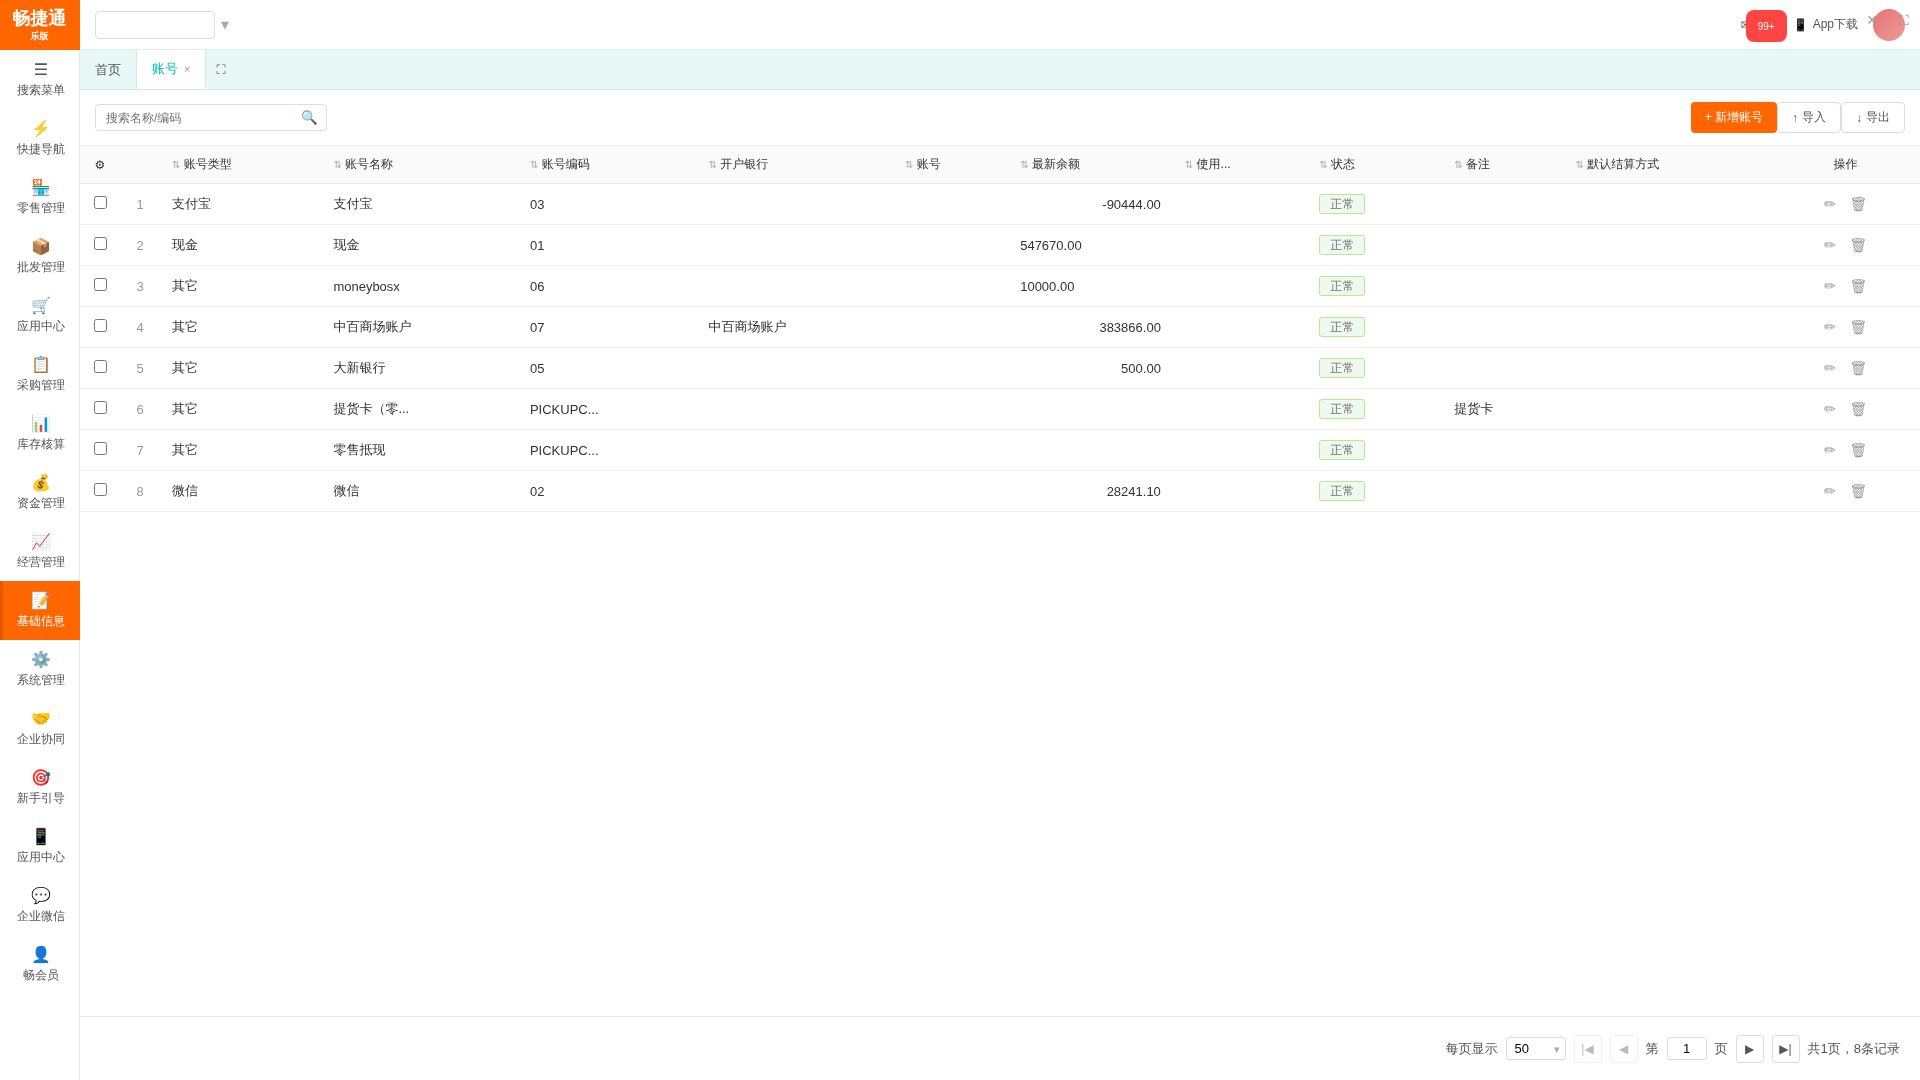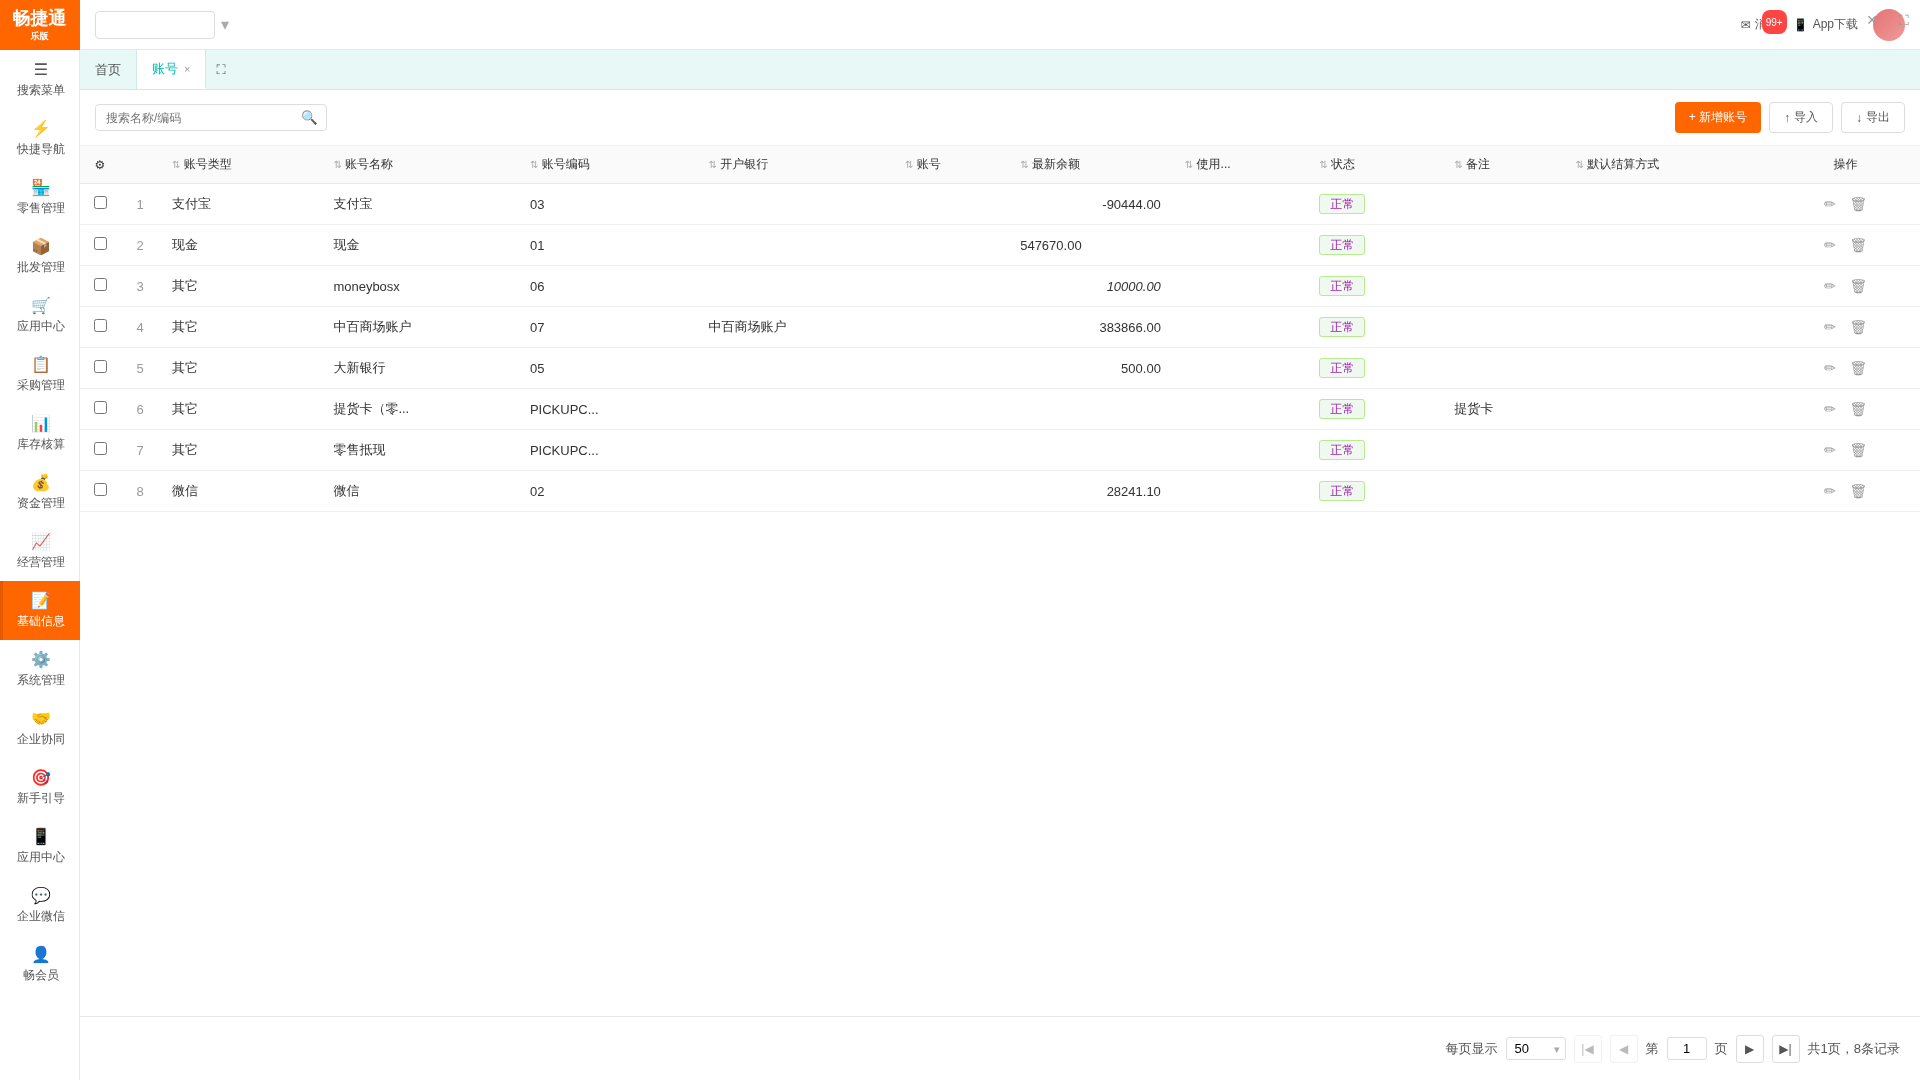--- a/index.html
+++ b/index.html
@@ -72,21 +72,21 @@
       border-radius: 4px;
       padding: 0 8px;
       font-size: 12px;
     }
     .top-bar-right { display: flex; align-items: center; gap: 15px; }
     .top-bar-msg {
       display: flex; align-items: center; gap: 4px; color: #555; font-size: 12px; cursor: pointer; position: relative;
     }
     .badge {
       background: #ff4444; color: white; font-size: 10px; border-radius: 8px;
-      padding: 0 4px; min-width: 16px; height: 24px; display: inline-flex; align-items: center; justify-content: center;
+      padding: 0 12px; min-width: 16px; height: 32px; display: inline-flex; align-items: center; justify-content: center;
       position: absolute; top: -6px; right: -8px;
     }
     .top-bar-app { display: flex; align-items: center; gap: 4px; color: #555; font-size: 12px; cursor: pointer; }
     .avatar { width: 32px; height: 32px; border-radius: 50%; background: #ddd; overflow: hidden; cursor: pointer; }
 
     
     .tab-bar {
       height: 40px;
       background: #e8f8f7;
       display: flex;
@@ -121,21 +121,21 @@
       border-bottom: 1px solid #f0f0f0;
     }
     .search-box {
       display: flex; align-items: center; border: 1px solid #ddd; border-radius: 4px; overflow: hidden; width: 232px;
     }
     .search-box input {
       border: none; outline: none; padding: 5px 10px; font-size: 12px; flex: 1;
     }
     .search-box .search-btn { background: none; border: none; padding: 5px 8px; cursor: pointer; color: #999; }
 
-    .header-actions { display: flex; gap: 8px; }
+    .header-actions { display: flex; gap: 0; }
     .btn-primary {
       background: #ff6600; color: white; border: none; padding: 6px 14px;
       border-radius: 4px; cursor: pointer; font-size: 12px; display: flex; align-items: center; gap: 4px;
     }
     .btn-default {
       background: white; color: #555; border: 1px solid #ddd; padding: 6px 14px;
       border-radius: 4px; cursor: pointer; font-size: 12px; display: flex; align-items: center; gap: 4px;
     }
 
     
@@ -147,21 +147,21 @@
       border-bottom: 1px solid #e8e8e8; white-space: nowrap; font-size: 12px;
       position: sticky; top: 0; background: #fafafa; z-index: 1;
     }
     thead th.settings-col { width: 40px; text-align: center; }
     thead th.actions-col { text-align: center; }
     tbody tr { border-bottom: 1px solid #f0f0f0; }
     tbody td { padding: 9px 12px; font-size: 13px; color: #333; white-space: nowrap; }
     .col-num { color: #999; text-align: center; width: 40px; }
     .col-settings { text-align: center; }
     .status-badge {
-      background: #f0f9f0; color: #a21caf; border: 1px solid #b7eb8f;
+      background: #f0f9f0; color: #737373; border: 1px solid #b7eb8f;
       padding: 2px 10px; border-radius: 3px; font-size: 12px;
     }
     .action-btn {
       background: none; border: none; cursor: pointer; padding: 3px 5px; color: #999; font-size: 14px;
     }
 
     
     .pagination-bar {
       height: 64px;
       border-top: 1px solid #e8e8e8;
@@ -441,21 +441,21 @@
             <tr>
       <td class="col-settings">
         <input type="checkbox" style="">
       </td>
       <td class="col-num">3</td>
       <td>其它</td>
       <td>moneybosx</td>
       <td>06</td>
       <td></td>
       <td></td>
-      <td style="text-align:right;font-style:italic;">10000.00</td>
+      <td style="">10000.00</td>
       <td></td>
       <td>
         <span class="status-badge">正常</span>
       </td>
       <td></td>
       <td></td>
       <td style="text-align:center;">
         <button class="action-btn" title="编辑">✏</button>
         <button class="action-btn" title="删除">🗑</button>
       </td>

